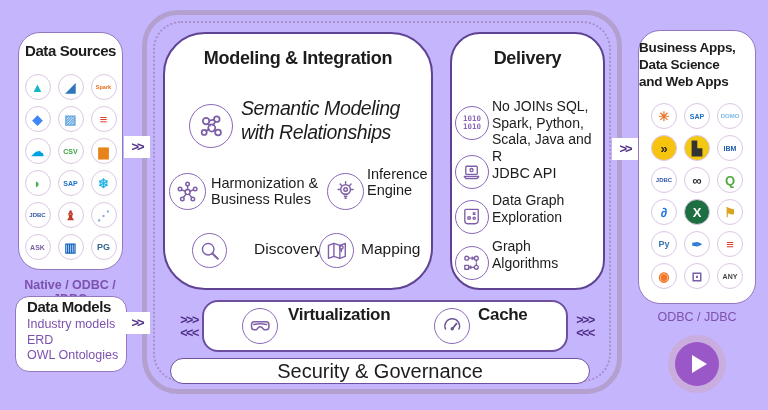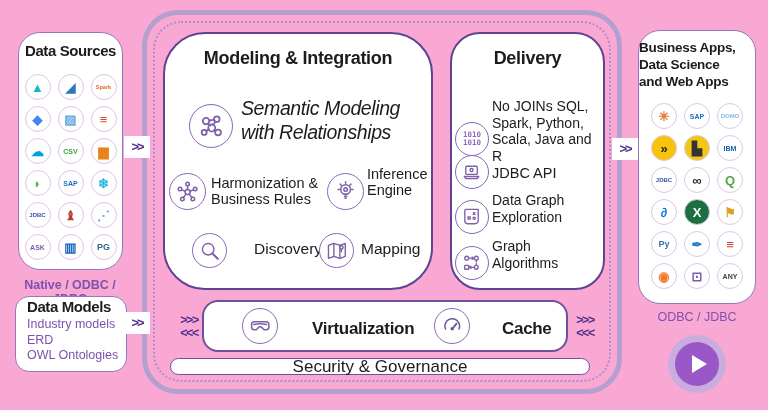--- a/index.html
+++ b/index.html
@@ -1,18 +1,18 @@
 <!DOCTYPE html>
 <html><head>
 <meta charset="utf-8">
 <style>
   * { margin:0; padding:0; box-sizing:border-box; }
   body { background:#fff; }
   #canvas {
-    position:relative; width:768px; height:410px; background:#f9a8d4;
+    position:relative; width:768px; height:410px; background:#c4b5fd;
     font-family:"Liberation Sans", sans-serif; color:#1c1c1c; overflow:hidden;
   }
   
   .outer-shell { position:absolute; left:142px; top:10px; width:480px; height:384px;
     border:5px solid #b3a0cf; border-radius:36px; }
   .dotted-shell { position:absolute; left:153px; top:21px; width:458px; height:361px;
     border:2px dotted #a98fc9; border-radius:28px; }
   
   .modeling-panel { position:absolute; left:163px; top:32px; width:270px; height:258px;
     border:2px solid #5f4392; border-radius:42px; background:#fff; }
@@ -26,24 +26,24 @@
     stroke-width:1.4; stroke-linecap:round; stroke-linejoin:round; }
   .hero-text { position:absolute; left:76px; top:62px; font-style:italic; font-size:19.5px;
     line-height:24px; white-space:pre-line; letter-spacing:-0.4px; }
   .feat-label { position:absolute; font-size:14.5px; line-height:16px; white-space:pre-line; }
   .dl-label { position:absolute; left:40px; font-size:14px; line-height:16.5px; white-space:pre-line; }
   .binary-txt { font-family:"DejaVu Sans Mono", monospace; font-size:7.5px; font-weight:bold;
     line-height:8.5px; color:#8a68b8; text-align:center; white-space:pre-line; }
   
   .virt-bar { position:absolute; left:202px; top:300px; width:366px; height:52px;
     border:2px solid #6f4fa0; border-radius:16px; background:#fff; }
-  .bar-label { position:absolute; top:17px; font-size:17px; font-weight:bold; letter-spacing:-0.3px;margin-left:24px; }
-  .security-bar { position:absolute; left:170px; top:358px; width:420px; height:17px;
+  .bar-label { position:absolute; top:3px; font-size:17px; font-weight:bold; letter-spacing:-0.3px; }
+  .security-bar { position:absolute; left:170px; top:358px; width:420px; height:26px;
     border:1.6px solid #6f4fa0; border-radius:13px; background:#fff;
-    display:flex; align-items:center; justify-content:center; font-size:17px; }
+    display:flex; align-items:center; justify-content:center; font-size:20px; }
   
   .side-panel { position:absolute; border:1.6px solid #9577bf; background:#fff; }
   .ds-panel { left:18px; top:32px; width:105px; height:238px; border-radius:22px; }
   .ds-title { margin-top:9px; text-align:center; font-size:15px; font-weight:bold; letter-spacing:-0.4px; }
   .dm-panel { left:15px; top:296px; width:112px; height:76px; border-radius:14px; padding:1px 0 0 11px; }
   .dm-title { font-size:15px; font-weight:bold; letter-spacing:-0.4px; }
   .dm-items { font-size:12.5px; line-height:15.5px; color:#7d51ad; white-space:pre-line; margin-top:2px; }
   .ba-panel { left:638px; top:30px; width:118px; height:274px; border-radius:22px; }
   .ba-title { margin-top:8px; text-align:left; font-size:13.5px; font-weight:bold;
     line-height:17px; white-space:pre-line; letter-spacing:-0.3px; }
@@ -175,21 +175,21 @@
         <circle cx="16.5" cy="8.6" r="1.8"></circle>
           <line x1="16.5" y1="10.4" x2="16.5" y2="12.6"></line>
       </svg>
     </div>
     <div class="feat-label" style="left:196px;top:207px;font-size:15.5px;">Mapping</div>
   </section>
 
   <section class="delivery-panel">
     <div class="panel-title">Delivery</div>
 
-    <div class="fcircle" style="left:3px;top:72px;width:34px;height:34px;margin-top:16px;">
+    <div class="fcircle" style="left:3px;top:72px;width:34px;height:34px;">
       <div class="binary-txt">1010
 1010</div>
     </div>
     <div class="dl-label" style="top:64px;">No JOINs SQL,
 Spark, Python,
 Scala, Java and R</div>
 
     <div class="fcircle" style="left:3px;top:121px;width:34px;height:34px;">
       <svg viewBox="0 0 24 24">
         <rect x="6" y="6.5" width="12" height="8.5" rx="1"></rect>

